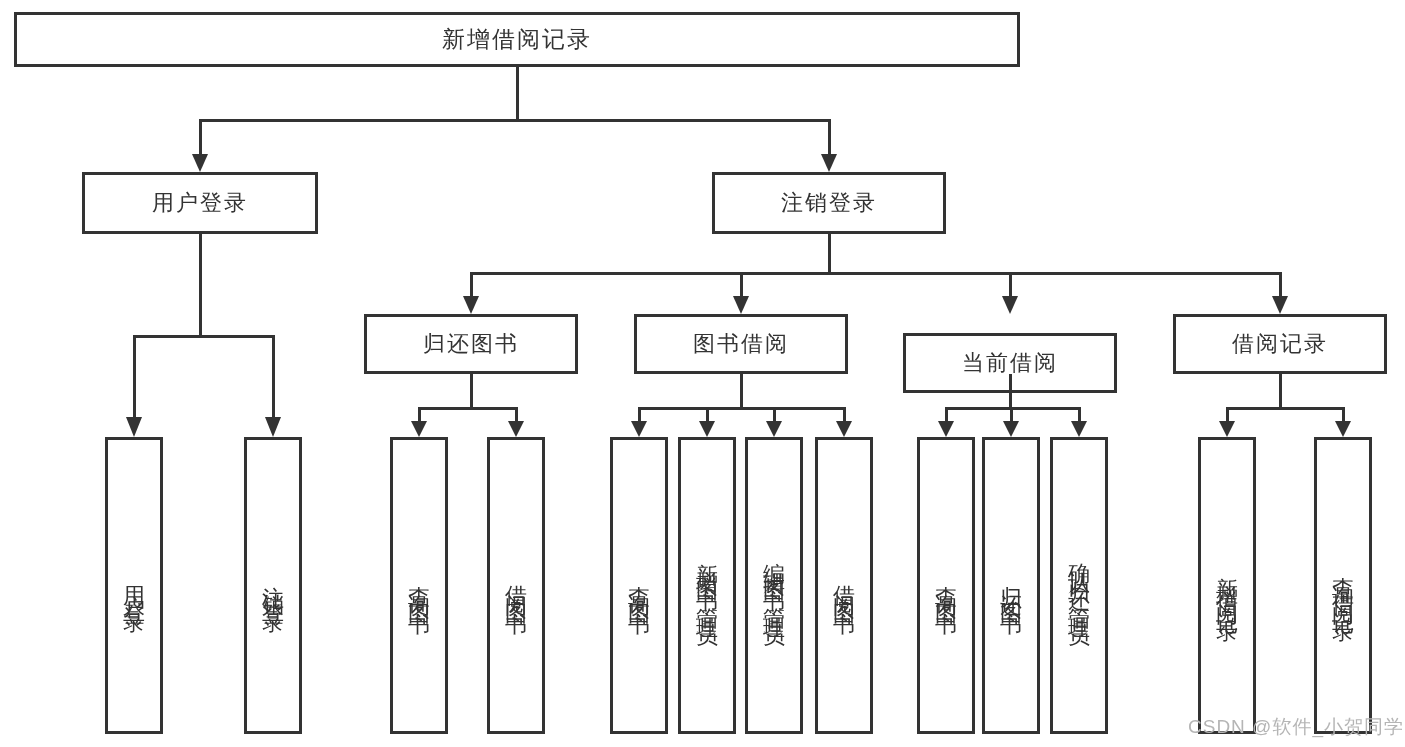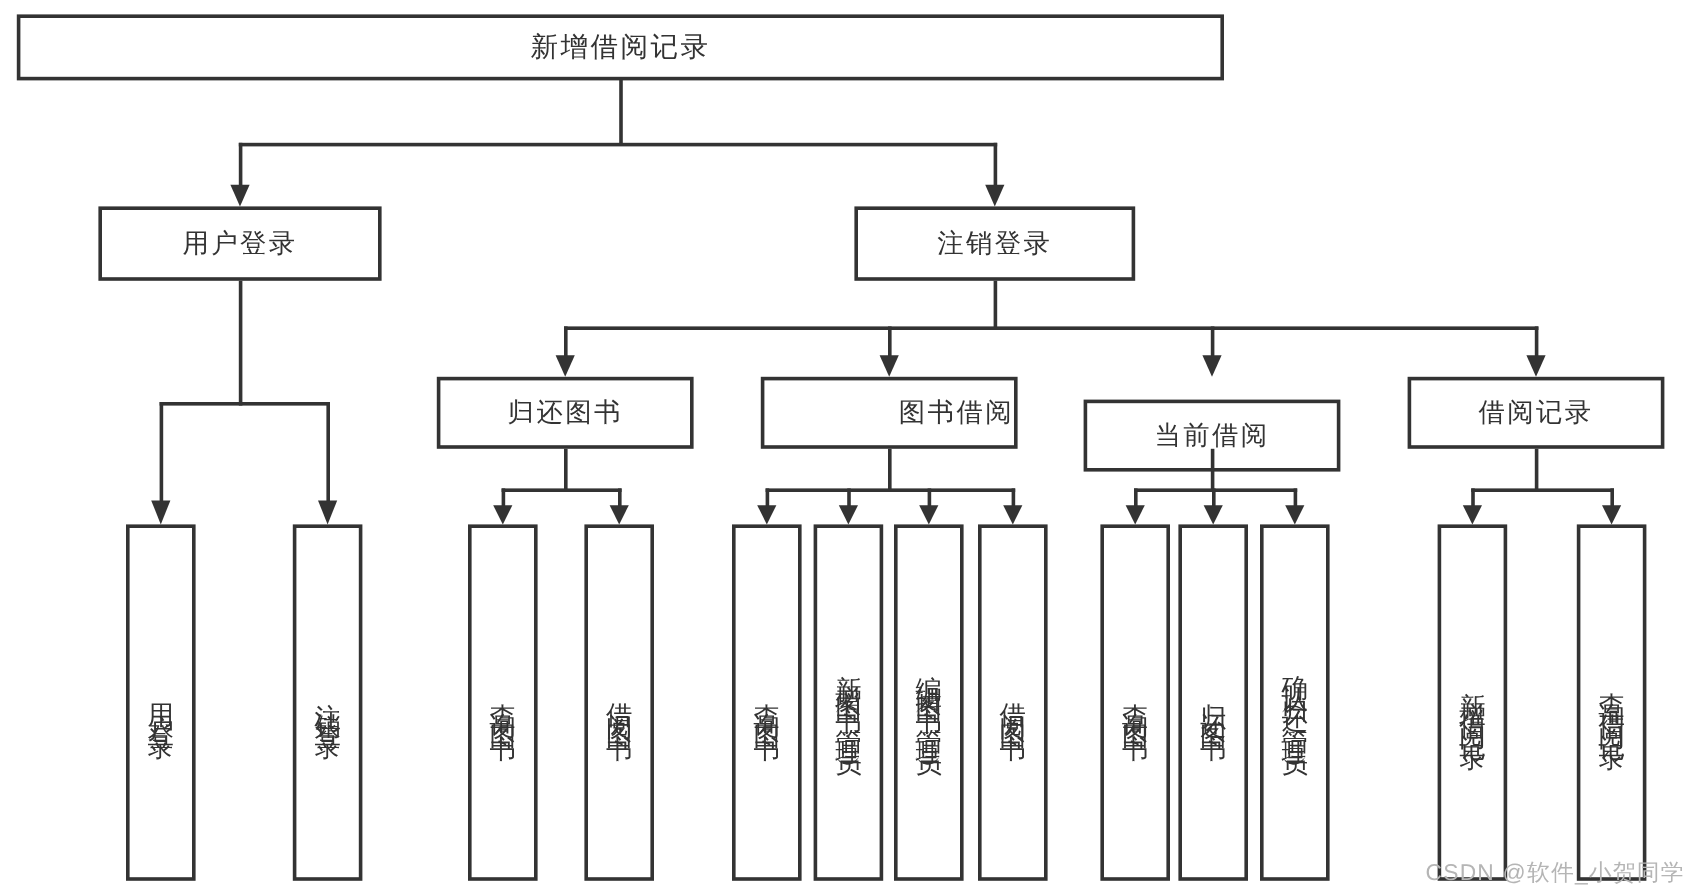--- a/index.html
+++ b/index.html
@@ -60,21 +60,21 @@
 </div>
 
 <div class="box" style="left:712px;top:172px;width:234px;height:62px;">
   <span class="lbl">注销登录</span>
 </div>
 
 <div class="box" style="left:364px;top:314px;width:214px;height:60px;">
   <span class="lbl">归还图书</span>
 </div>
 
-<div class="box" style="left:634px;top:314px;width:214px;height:60px;justify-content:flex-end;">
+<div class="box" style="left:634px;top:314px;width:214px;height:60px;">
   <span class="lbl">图书借阅</span>
 </div>
 
 <div class="box" style="left:903px;top:314px;width:214px;height:60px;margin-top:19px;">
   <span class="lbl">当前借阅</span>
 </div>
 
 <div class="box" style="left:1173px;top:314px;width:214px;height:60px;">
   <span class="lbl">借阅记录</span>
 </div>

